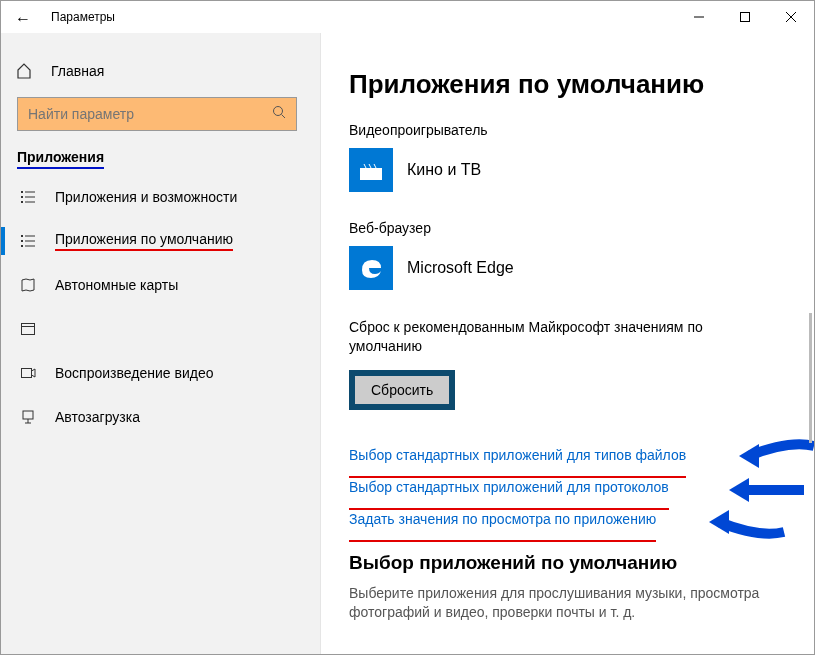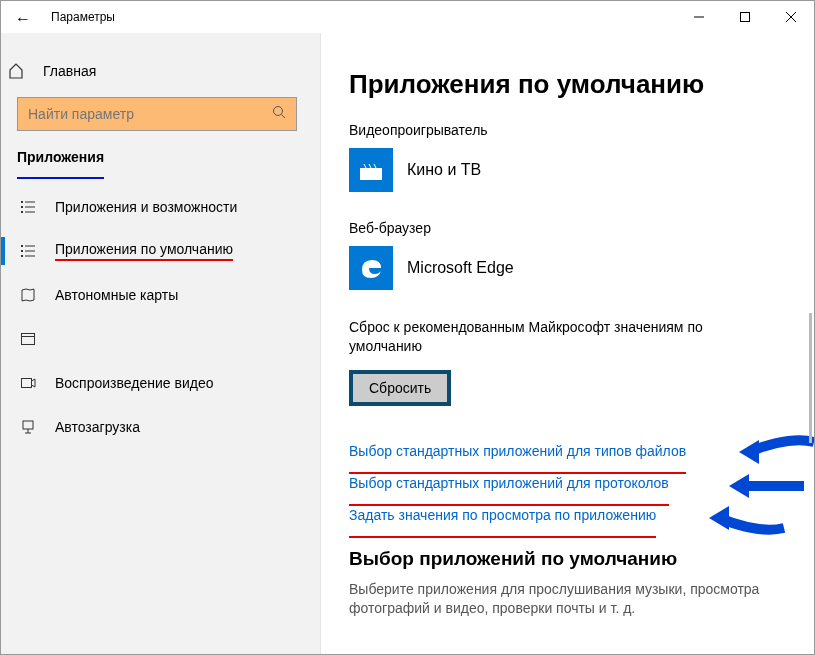--- a/index.html
+++ b/index.html
@@ -14,42 +14,42 @@
   }
   .back-btn { width: 44px; height: 32px; display:flex; align-items:center; justify-content:center; font-size:16px; }
   .title { font-size: 12px; color:#000; padding-left: 6px; }
   .win-controls { margin-left:auto; display:flex; }
   .win-btn { width:46px; height:32px; display:flex; align-items:center; justify-content:center; font-size:11px; color:#000;}
   .body { flex:1; display:flex; overflow:hidden; }
   .sidebar {
     width: 320px; background: #f2f2f2; padding: 18px 0 0 0; display:flex; flex-direction:column;
     border-right: 1px solid #e5e5e5;
   }
-  .side-row { display:flex; align-items:center; height:40px; padding: 0 4px; font-size:14px; color:#000;}
+  .side-row { display:flex; align-items:center; height:40px; padding: 0 12px; font-size:14px; color:#000;}
   .side-row .icon { width:22px; display:flex; justify-content:center; margin-right:16px; font-size:16px; color:#333;}
   .search-wrap { padding: 6px 16px 14px 16px; }
   .search {
     width: 280px; height: 34px; border:1px solid #999; background:#fdba74;
     display:flex; align-items:center; padding:0 10px; justify-content:space-between;
   }
   .search input { border:none; background:transparent; outline:none; font-size:14px; width:240px; color:#555;}
   .section-head { font-size:14px; font-weight:600; padding: 4px 16px 6px 16px; }
-  .blue-underline { border-bottom:2px solid #0013c8; display:inline-block; padding-bottom:12px; }
+  .blue-underline { border-bottom:2px solid #0013c8; display:inline-block; padding-bottom:2px; }
   .nav-item { display:flex; align-items:center; height:44px; padding:0 16px; font-size:14px; color:#000;}
   .nav-item .icon { width:22px; margin-right:16px; display:flex; justify-content:center; color:#333;}
   .nav-item.active { position:relative; }
   .nav-item.active::before { content:""; position:absolute; left:0; top:8px; bottom:8px; width:4px; background:#0078d4;}
   .red-underline { border-bottom:2px solid #e20000; padding-bottom:2px;}
   .main { flex:1; padding: 36px 28px 0 28px; overflow-y:auto; position:relative;}
   h1 { font-size:26px; font-weight:600; margin-bottom:22px; }
   .sub { font-size:14px; margin: 8px 0 10px 0; }
   .app-tile { display:flex; align-items:center; margin-bottom:28px;}
   .tile { width:44px; height:44px; background:#0078d4; margin-right:14px; display:flex; align-items:center; justify-content:center; color:#fff;}
   .reset-text { font-size:14px; max-width:420px; margin-bottom:14px; line-height:1.35;}
-  .reset-btn { background:#ccc; border:4px solid #0c4a6e; padding:6px 16px; font-size:14px; margin-bottom:26px;}
+  .reset-btn { background:#ccc; border:6px solid #0c4a6e; padding:6px 16px; font-size:14px; margin-bottom:26px;}
   .link-row { margin: 10px 0 14px 0; position:relative; }
   .link { color:#0066cc; font-size:14px; border-bottom:2px solid #e20000; padding-bottom:13px;}
   h2 { font-size:19px; font-weight:600; margin-top:24px; margin-bottom:10px;}
   .desc { font-size:14px; color:#555; max-width:440px; line-height:1.35;}
   .arrow { position:absolute; width:80px; height:36px; }
   .scroll-ind { position:absolute; right:2px; top:280px; width:3px; height:130px; background:#bbb;}
 </style>
 </head>
 <body>
 

